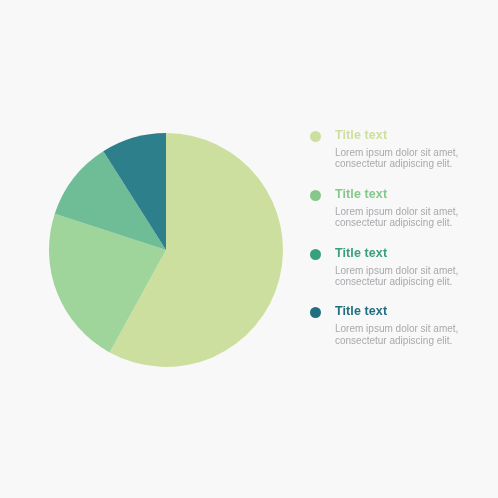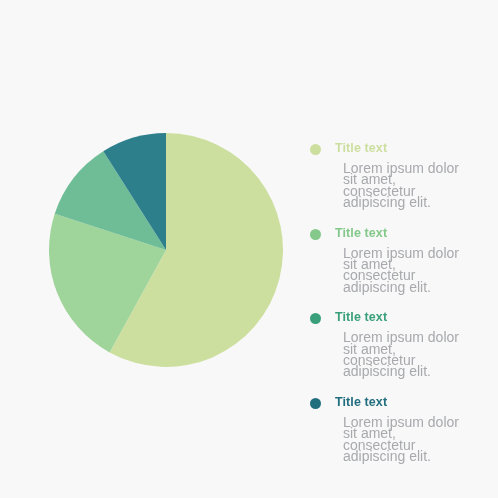--- a/index.html
+++ b/index.html
@@ -32,21 +32,21 @@
   #pie-svg {
     display: block;
     width: 234px;
     height: 234px;
   }
 
   
   #legend {
     position: absolute;
     left: 310px;
-    top: 141px;
+    top: 128px;
     width: 160px;
   }
   .legend-item {
     position: relative;
     margin-bottom: 17px;
     padding-left: 25px;
   }
   .legend-item:last-child {
     margin-bottom: 0;
   }
@@ -59,24 +59,24 @@
     border-radius: 50%;
   }
   .legend-title {
     font-size: 12.5px;
     font-weight: bold;
     line-height: 14px;
     margin: 0 0 5px 0;
     letter-spacing: 0.1px;
   }
   .legend-body {
-    font-size: 14px;
+    font-size: 10px;
     line-height: 11.4px;
     color: #a8a9ad;
-    margin: 8px;
+    margin: 0;
     max-width: 132px;
   }
   .legend-body-line {
     display: block;
   }
 </style>
 </head>
 <body>
 
 <div id="slide">

